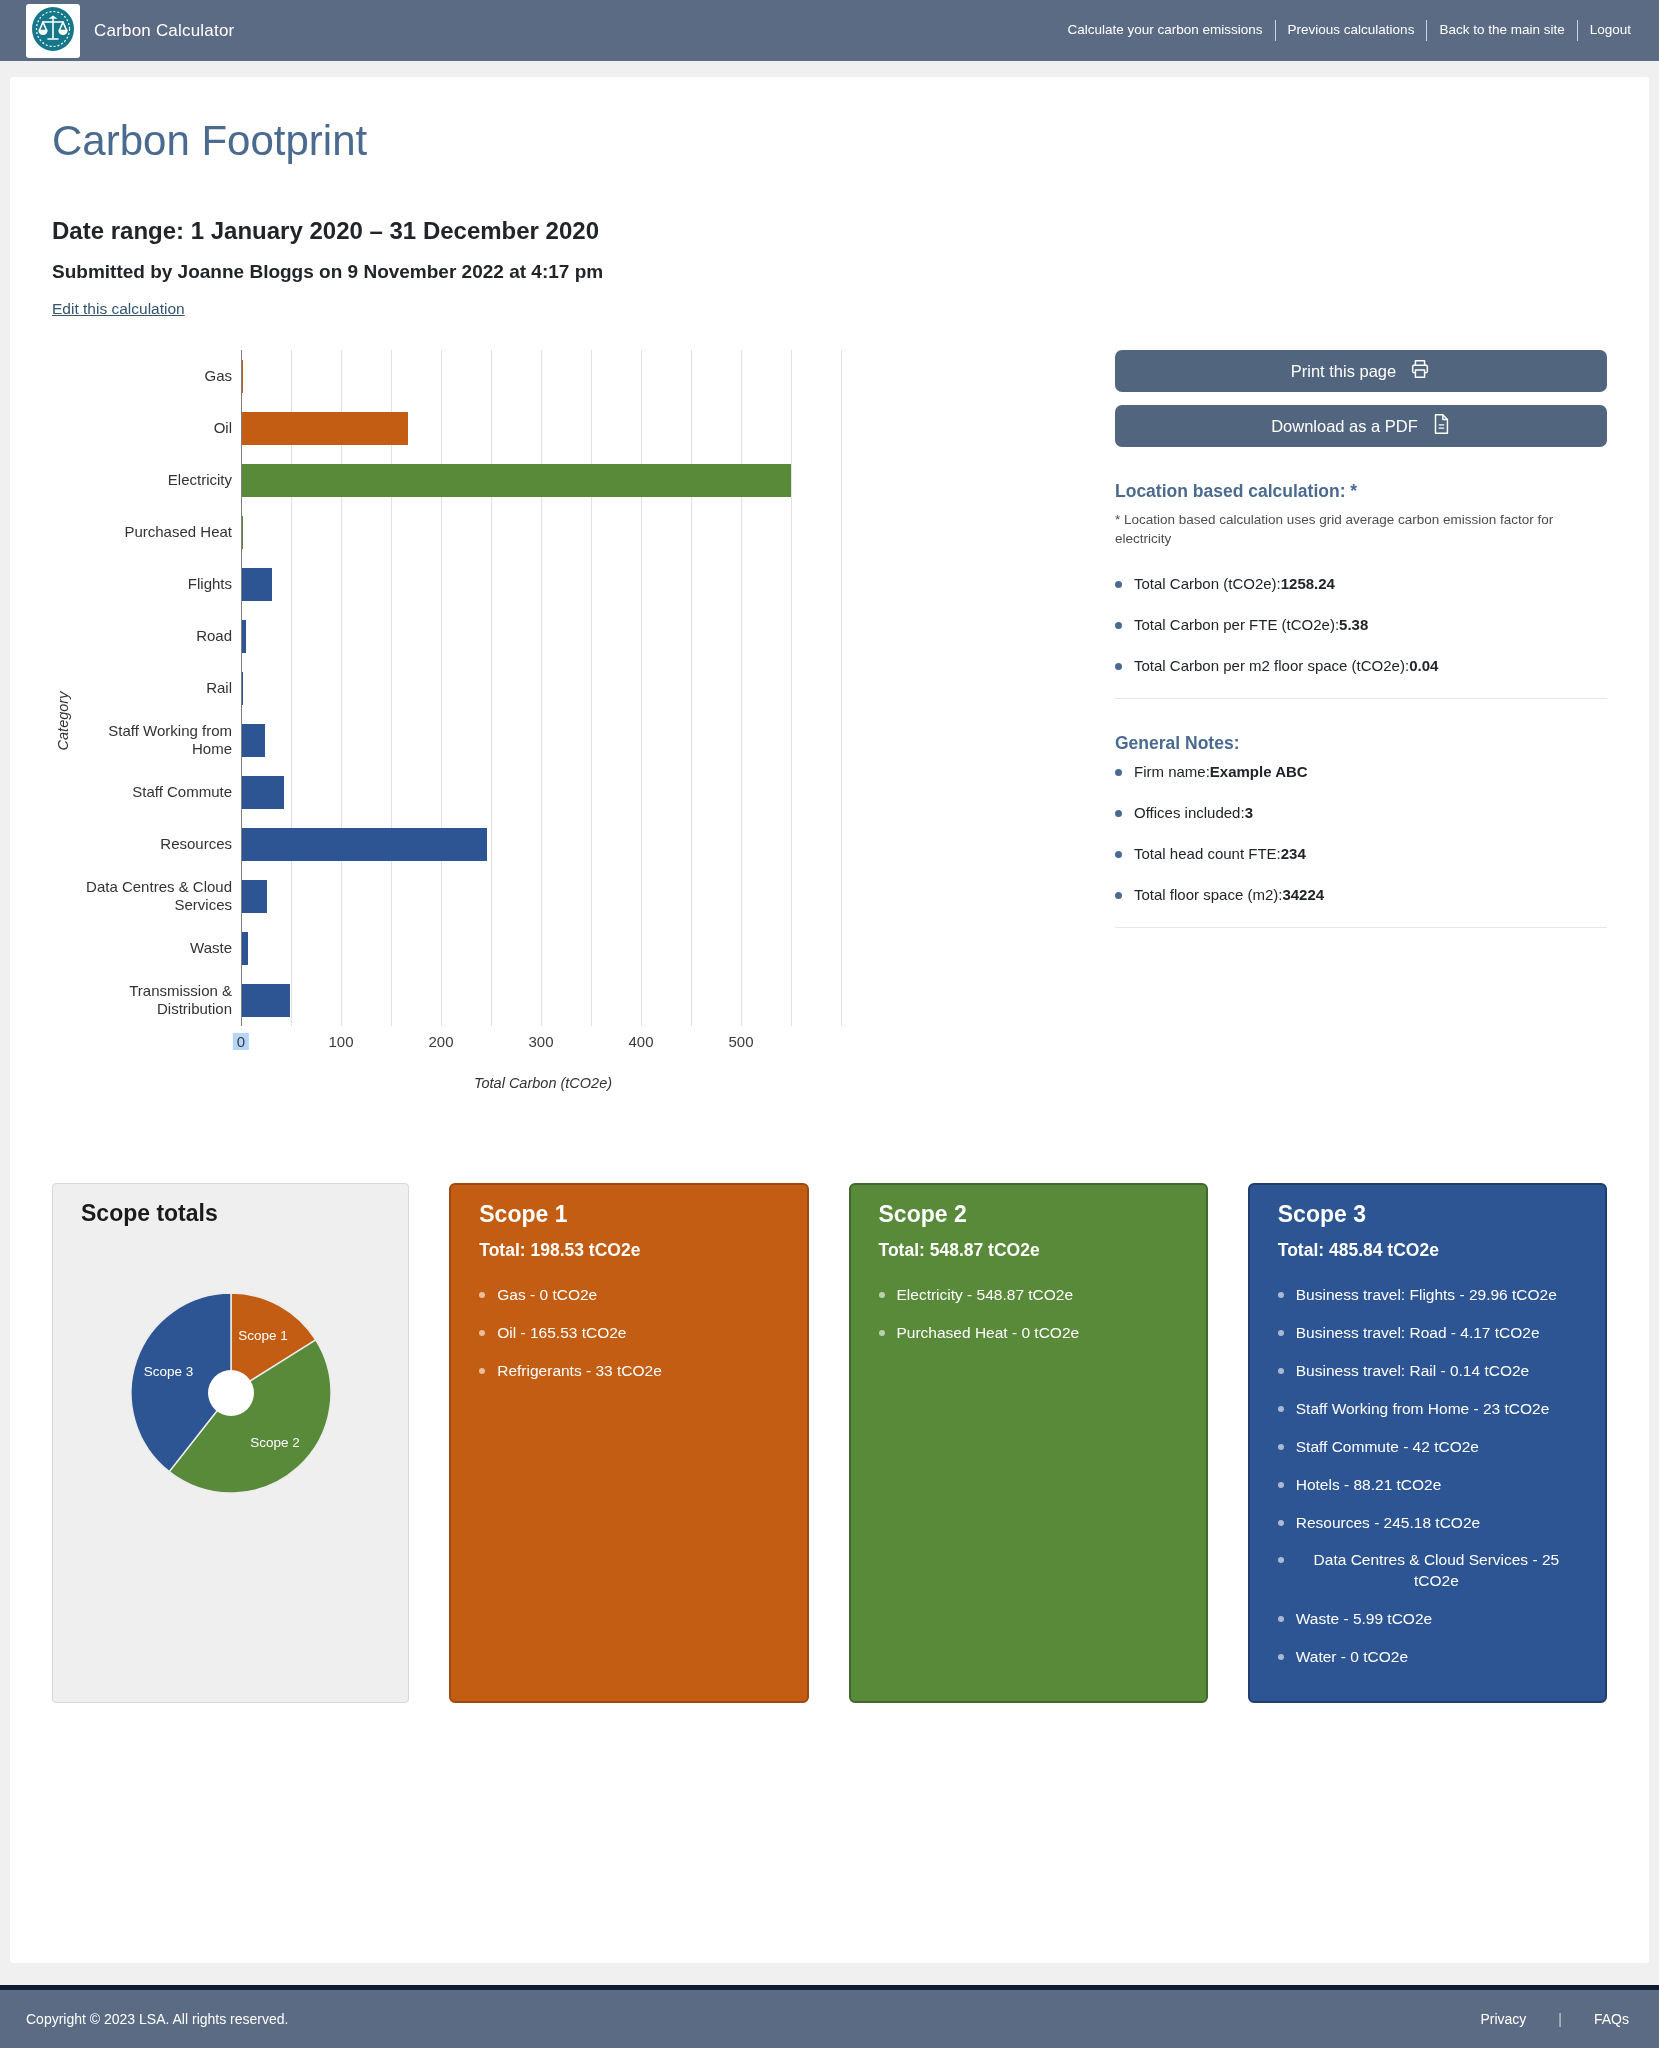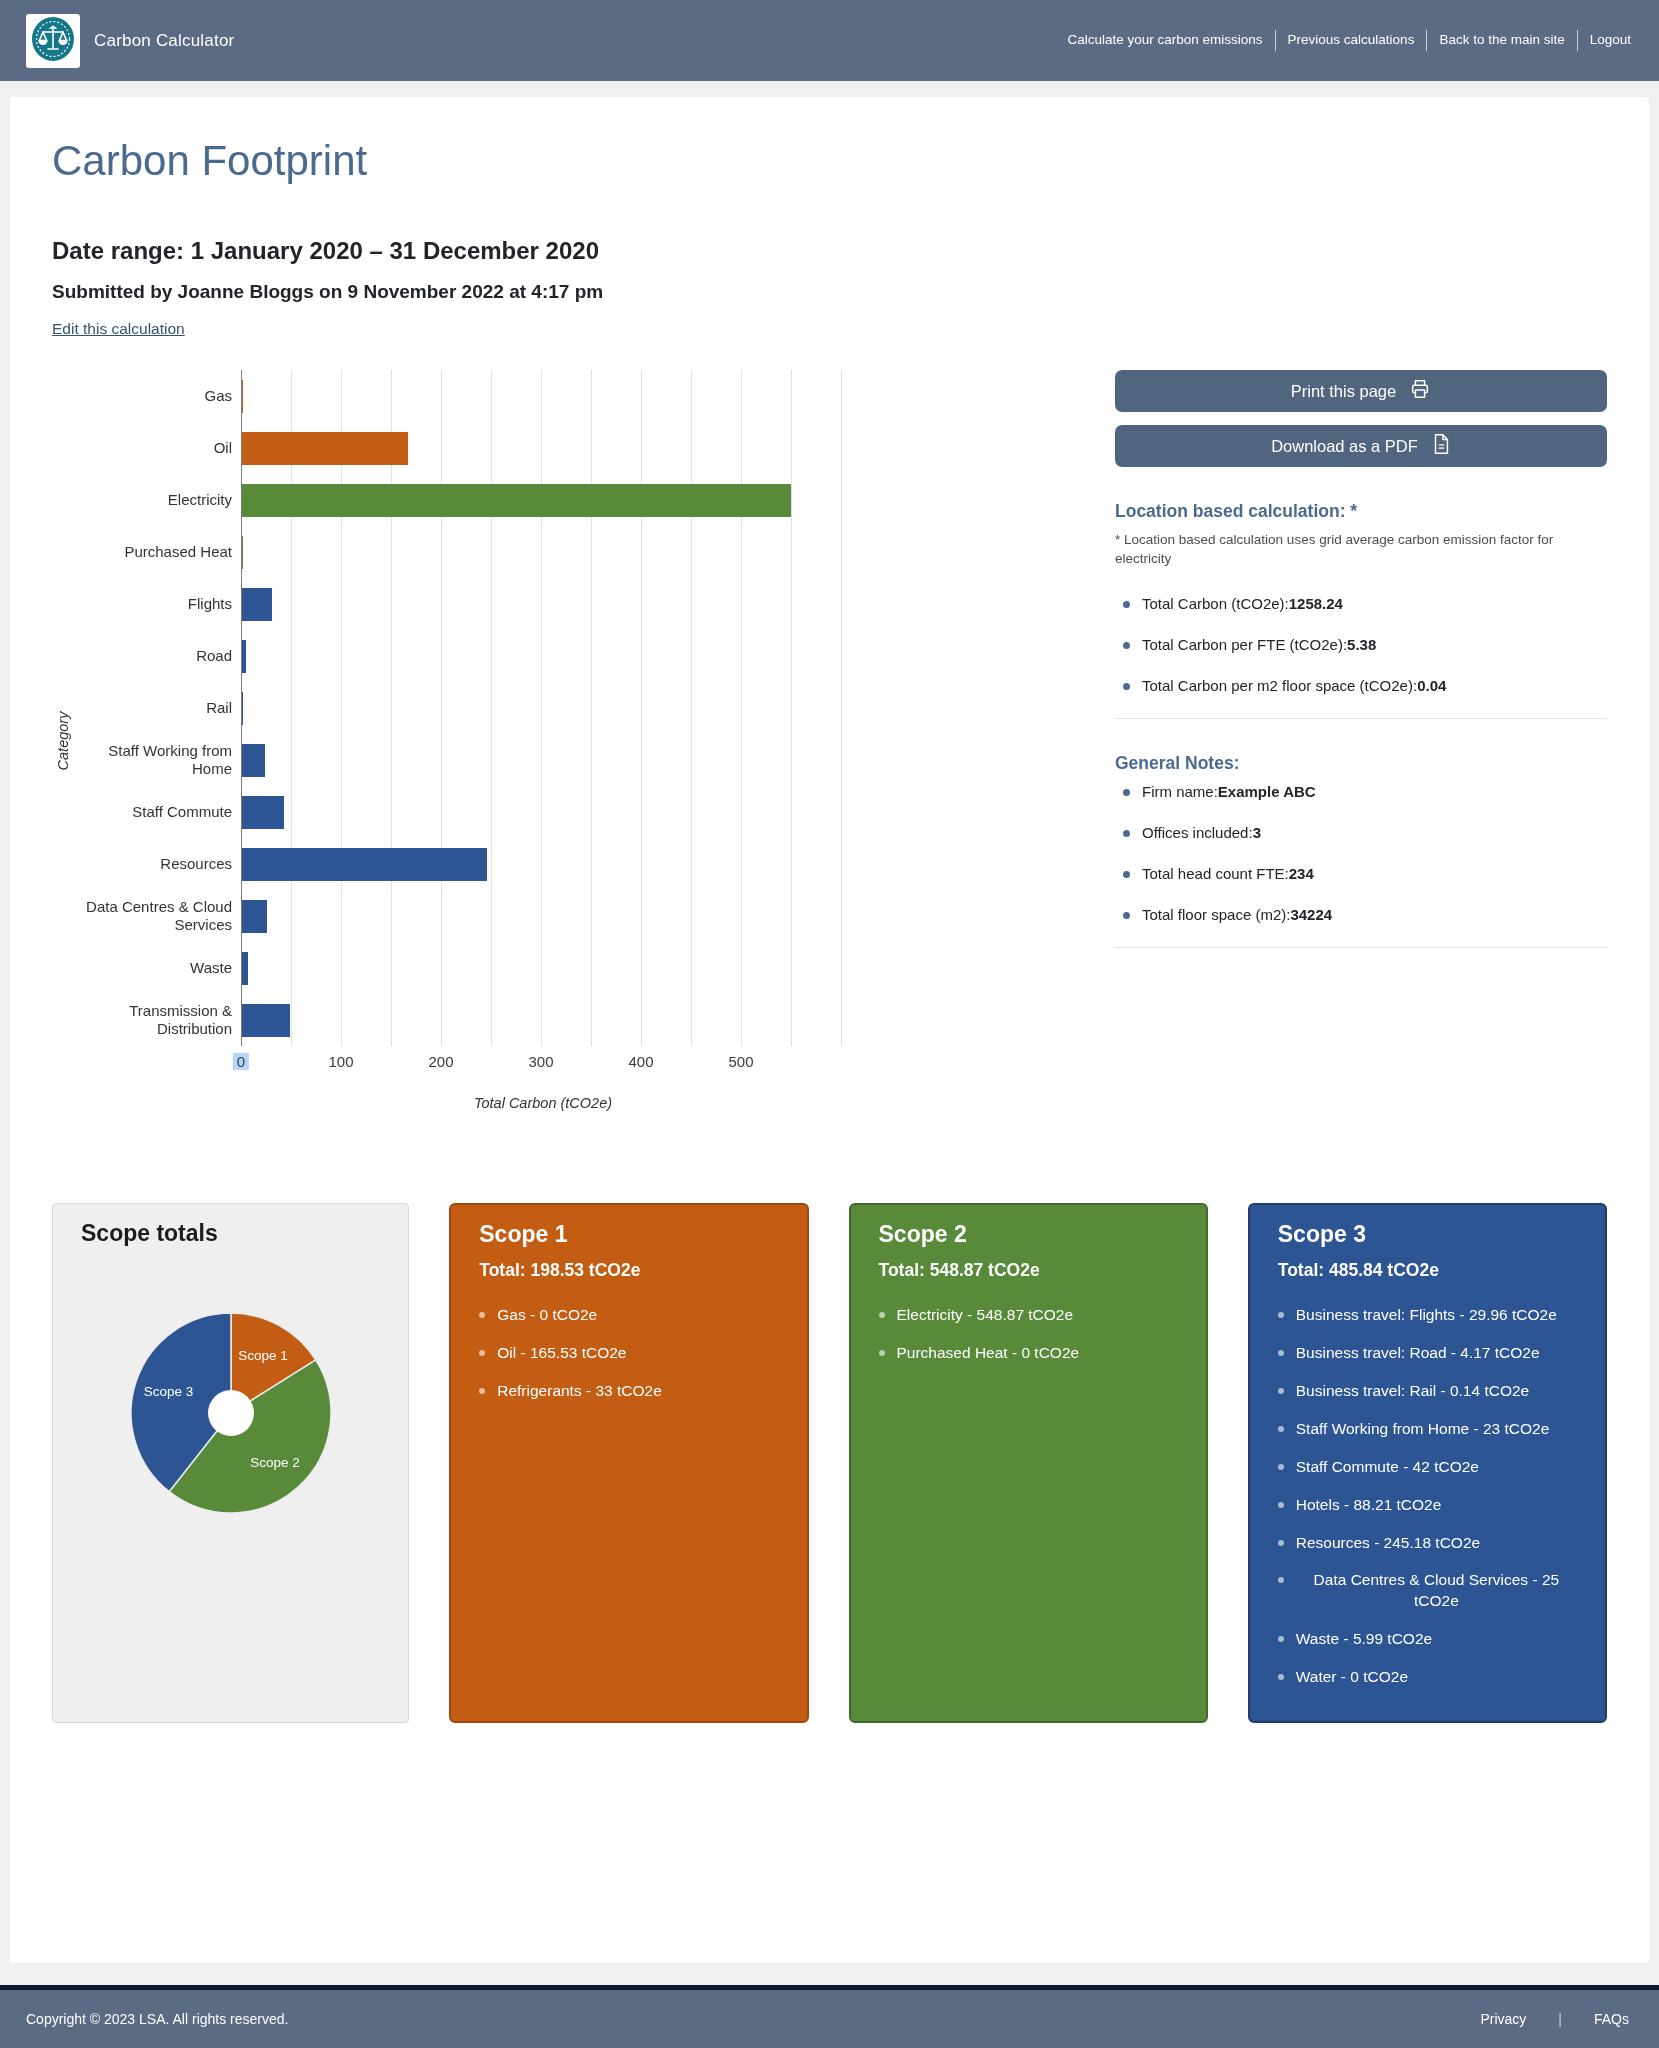--- a/index.html
+++ b/index.html
@@ -1,20 +1,20 @@
 <!DOCTYPE html>
 <html><head>
 <meta charset="utf-8">
 <style>
   html,body{margin:0;padding:0;}
   body{width:1659px;background:#f0f0f1;font-family:"Liberation Sans","DejaVu Sans",sans-serif;color:#212529;}
   .page{display:flex;flex-direction:column;min-height:2048px;}
 
   
-  .app-header{height:81px;background:#5b6b84;display:flex;align-items:center;padding:0 26px;box-sizing:border-box;flex:none;}
+  .app-header{height:61px;background:#5b6b84;display:flex;align-items:center;padding:0 26px;box-sizing:border-box;flex:none;}
   .logo{width:54px;height:54px;background:#fff;border-radius:3px;display:flex;align-items:center;justify-content:center;margin-right:14px;flex:none;}
   .brand{color:#fff;font-size:17px;letter-spacing:.2px;}
   .hnav{margin-left:auto;display:flex;align-items:center;}
   .hnav a{color:#fff;text-decoration:none;font-size:13.5px;padding:2px 12px;line-height:1.2;}
   .hnav a+a{border-left:1px solid #ccd3dd;}
   .hnav a:last-child{padding-right:2px;}
 
   
   .main-card{background:#fff;margin:16px 10px 22px;border-radius:3px;padding:34px 42px 58px;box-sizing:border-box;flex:1;}
   .page-title{font-size:42px;font-weight:400;color:#4a6a90;margin:6px 0 52px;}
@@ -36,21 +36,21 @@
   .x-tick{position:absolute;top:0;transform:translateX(-50%);font-size:15px;color:#3a3a3a;}
   .x-tick.selected{background:#b5d5fb;padding:0 4px;}
   .x-title{margin-left:167px;width:604px;text-align:center;font-style:italic;font-size:14.5px;color:#333;margin-top:18px;}
 
   
   .right-panel{width:492px;flex:none;}
   .action-btn{display:flex;align-items:center;justify-content:center;gap:13px;width:100%;height:42px;background:#51657f;
               border:none;border-radius:7px;color:#fff;font-size:16.5px;font-family:inherit;cursor:pointer;margin-bottom:13px;}
   .section-heading{color:#4a6a90;font-weight:700;font-size:17.5px;margin:34px 0 9px;}
   .footnote{font-size:13.5px;color:#4d4d4d;line-height:1.4;margin:0 0 26px;}
-  ul.stats{list-style:none;margin:8px;padding:0;}
+  ul.stats{list-style:none;margin:0;padding:0;}
   ul.stats li{font-size:15px;margin:0 0 24px;display:flex;align-items:baseline;}
   ul.stats li::before{content:"";width:7px;height:7px;border-radius:50%;background:#4a6a90;flex:none;margin-right:12px;transform:translateY(-1px);}
   .divider{border:none;border-top:1px solid #e6e6e6;margin:4px 0 0;}
 
   
   .cards-row{display:flex;gap:40px;margin-top:92px;}
   .card{flex:1;min-height:512px;border-radius:6px;box-sizing:border-box;padding:16px 28px;}
   .card.neutral{background:#efefef;border:1px solid #d8d8d8;border-radius:4px;}
   .card.colored{border:2px solid;color:#fff;}
   .card-title{font-size:23px;font-weight:700;margin:0 0 12px;}

